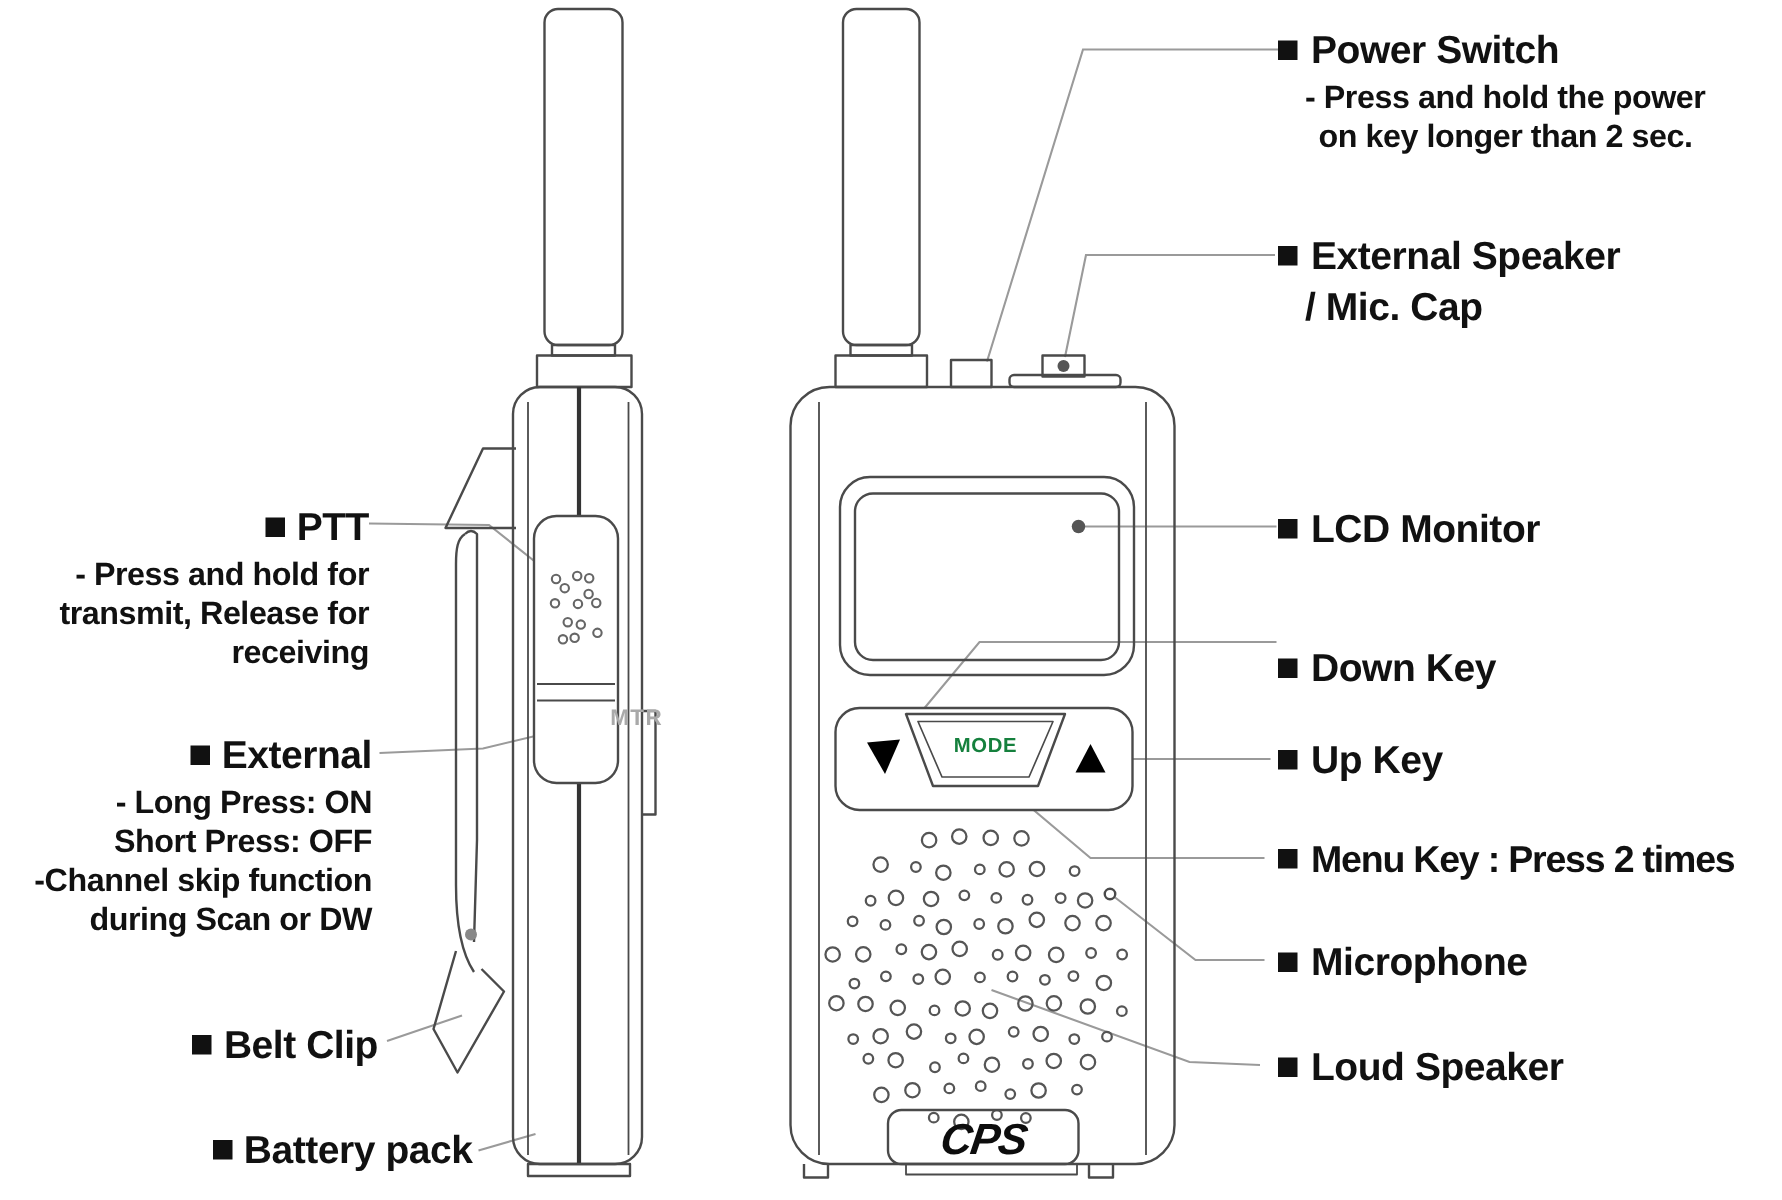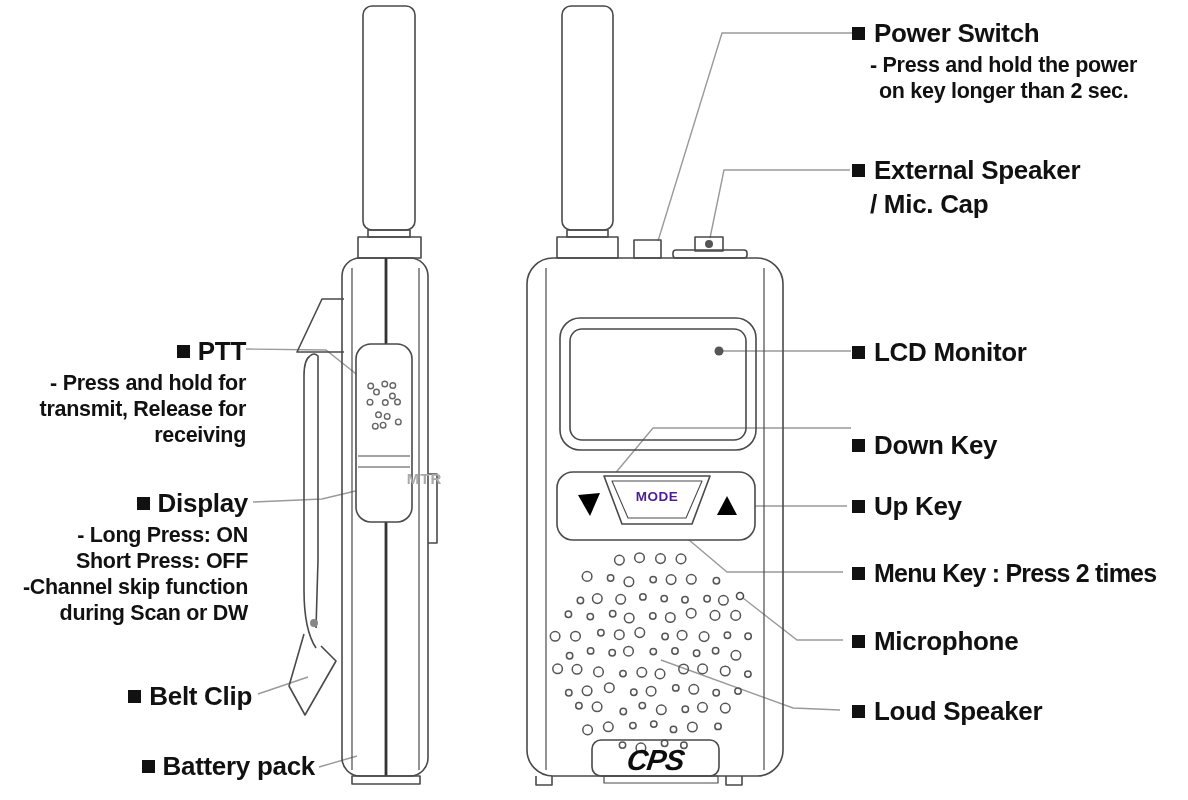--- a/index.html
+++ b/index.html
@@ -11,21 +11,21 @@
   .lbl{position:absolute;color:#111;font-weight:bold;}
   .lbl-title{font-size:26px;line-height:30px;letter-spacing:-0.3px;white-space:nowrap;}
   .lbl-title.small{font-size:25px;letter-spacing:-0.8px;}
   .sq{display:inline-block;width:13px;height:13px;background:#111;margin:0 9px 0 0;vertical-align:2px;}
   .left-col .sq{margin:0 8px 0 0;}
   .lbl-sub{font-size:21.5px;line-height:26px;letter-spacing:-0.3px;white-space:nowrap;font-weight:bold;}
   .subs{margin-top:4px;}
   .ind1{margin-left:18px;}
   .ind2{margin-left:27px;}
   .left-col{text-align:right;}
-  .dev-text{position:absolute;font-weight:bold;color:#4c1d95;text-align:center;}
+  .dev-text{position:absolute;font-weight:bold;color:#15803d;text-align:center;}
   .mode-label{left:607px;top:489px;width:100px;font-size:13.5px;letter-spacing:0.5px;}
   .mtr-label{left:355px;top:470px;width:75px;font-size:15px;color:#a9a9a9;letter-spacing:1px;padding-left:32px;}
   .brand-logo{left:592px;top:744px;width:127px;font-size:29px;font-style:italic;
     letter-spacing:-1px;color:#0d0d0d;transform:skewX(-8deg);}
 </style>
 </head>
 <body>
 
 <div class="stage">
 
@@ -248,21 +248,21 @@
   <div class="lbl left-col" style="left:0px;top:336px;width:246px;">
     <div class="lbl-title"><span class="sq"></span><span>PTT</span></div>
     <div class="subs">
       <div class="lbl-sub">- Press and hold for</div>
       <div class="lbl-sub">transmit, Release for</div>
       <div class="lbl-sub">receiving</div>
     </div>
   </div>
 
   <div class="lbl left-col" style="left:0px;top:488px;width:248px;">
-    <div class="lbl-title"><span class="sq"></span><span>Display</span></div>
+    <div class="lbl-title"><span class="sq"></span><span>External</span></div>
     <div class="subs">
       <div class="lbl-sub">- Long Press: ON</div>
       <div class="lbl-sub">Short Press: OFF</div>
       <div class="lbl-sub">-Channel skip function</div>
       <div class="lbl-sub">during Scan or DW</div>
     </div>
   </div>
 
   <div class="lbl left-col" style="left:0px;top:681px;width:252px;">
     <div class="lbl-title"><span class="sq"></span><span>Belt Clip</span></div>

